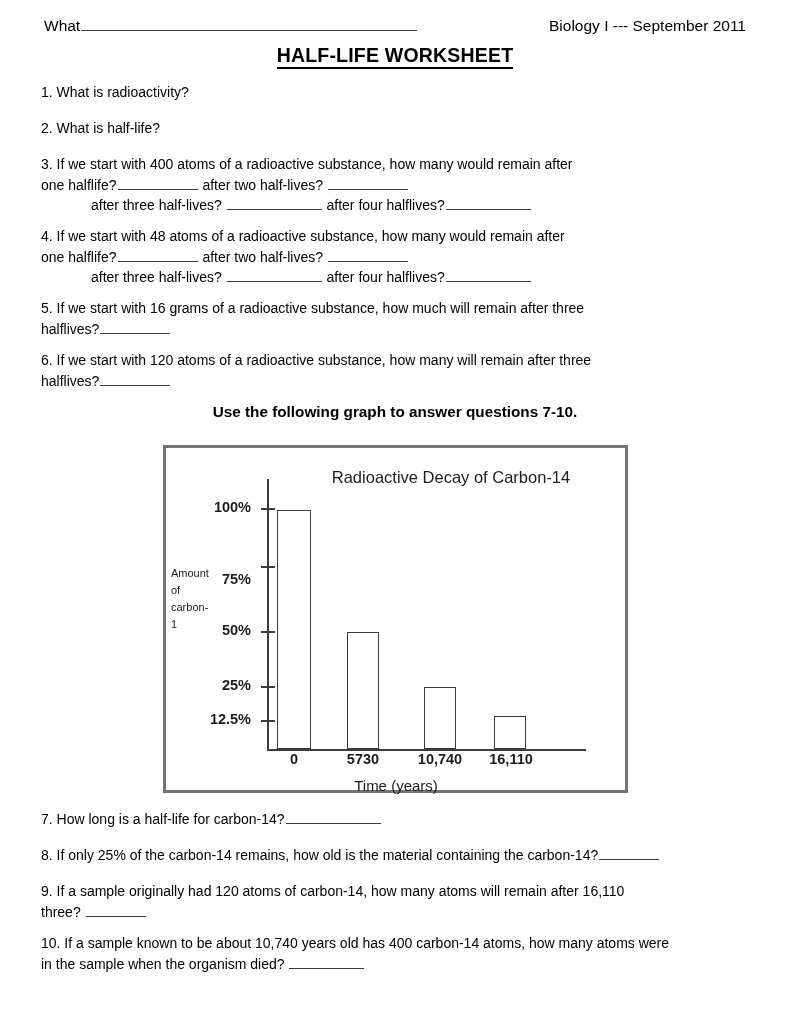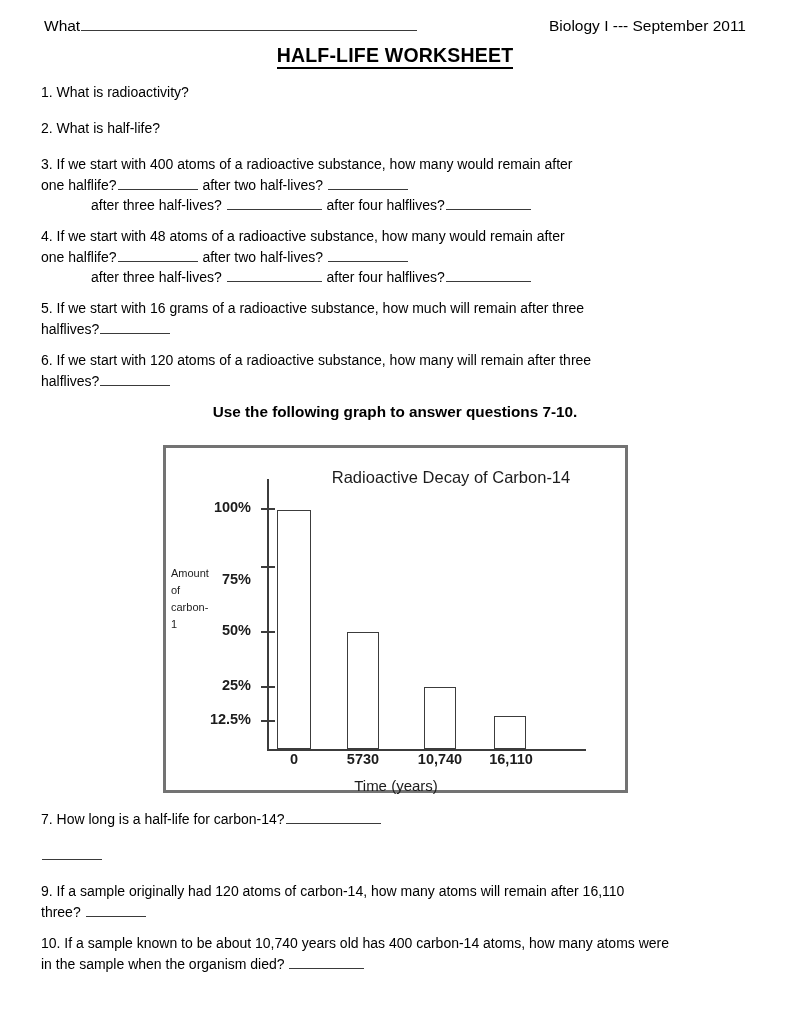--- a/index.html
+++ b/index.html
@@ -303,21 +303,21 @@
 
       <div class="axis-label-x">Time (years)</div>
     </div>
   </div>
 
   <div class="q q7">
     <span>7. How long is a half-life for carbon-14?</span><span class="blank b-95"></span>
   </div>
 
   <div class="q q8">
-    <span class="blank b-60"></span>
+    <span>8. If only 25% of the carbon-14 remains, how old is the material containing the carbon-14?</span><span class="blank b-60"></span>
   </div>
 
   <div class="q q9">
     <span>9. If a sample originally had 120 atoms of carbon-14, how many atoms will remain after 16,110</span><br>
     <span>three? </span><span class="blank b-60"></span>
   </div>
 
   <div class="q q10">
     <span>10. If a sample known to be about 10,740 years old has 400 carbon-14 atoms, how many atoms were</span><br>
     <span>in the sample when the organism died? </span><span class="blank b-75"></span>

